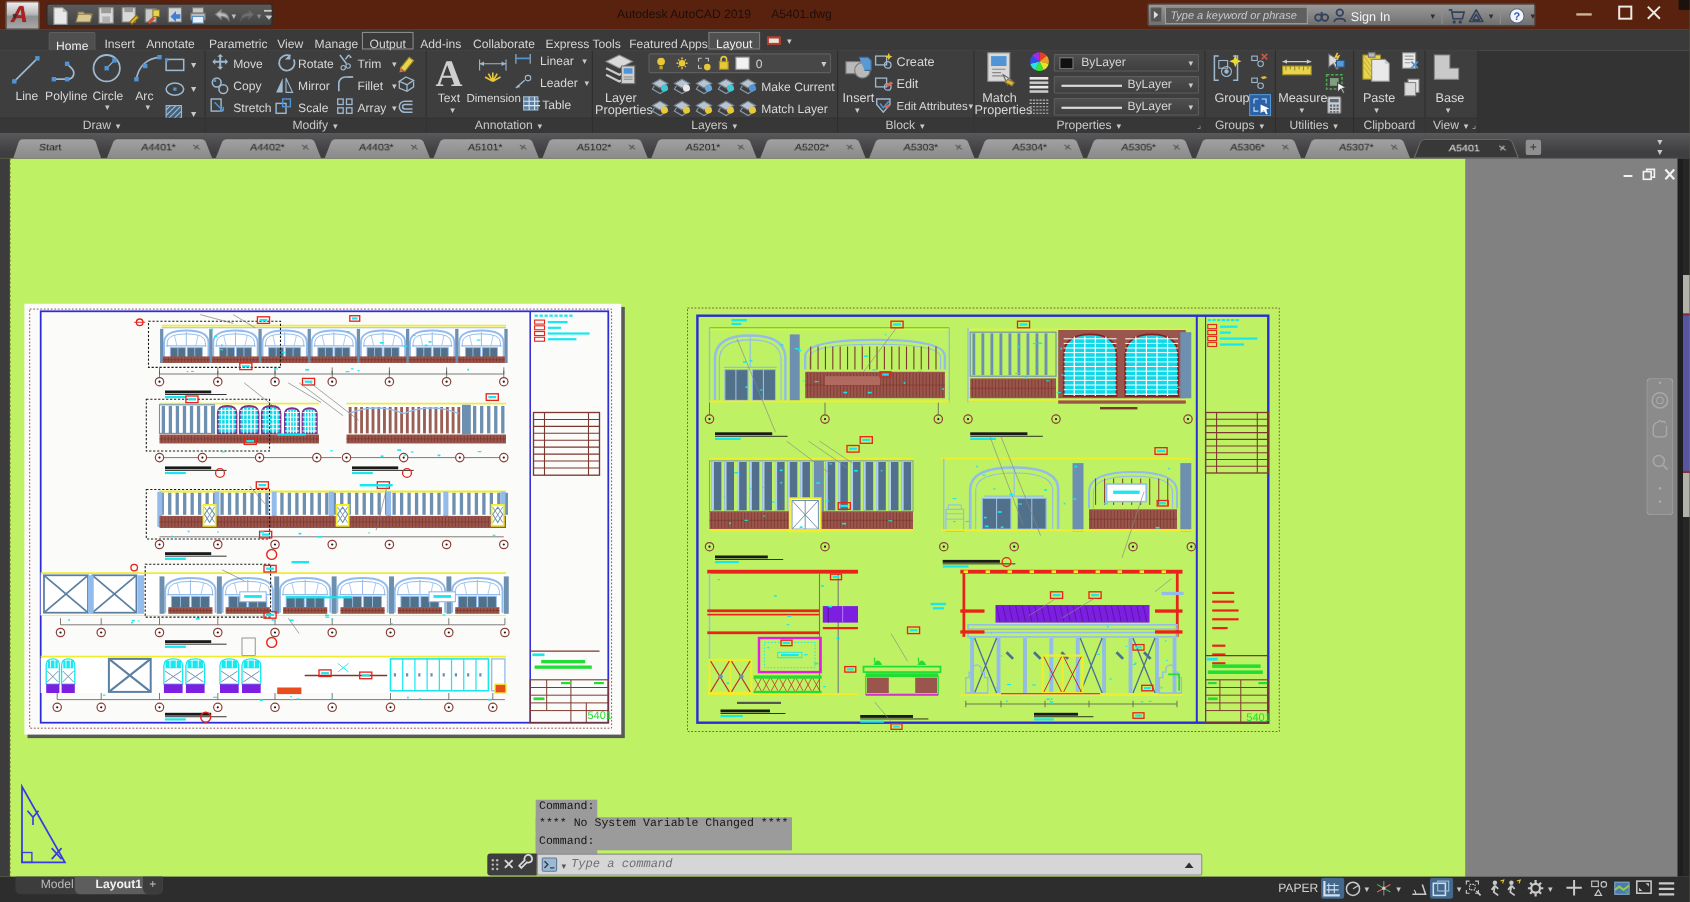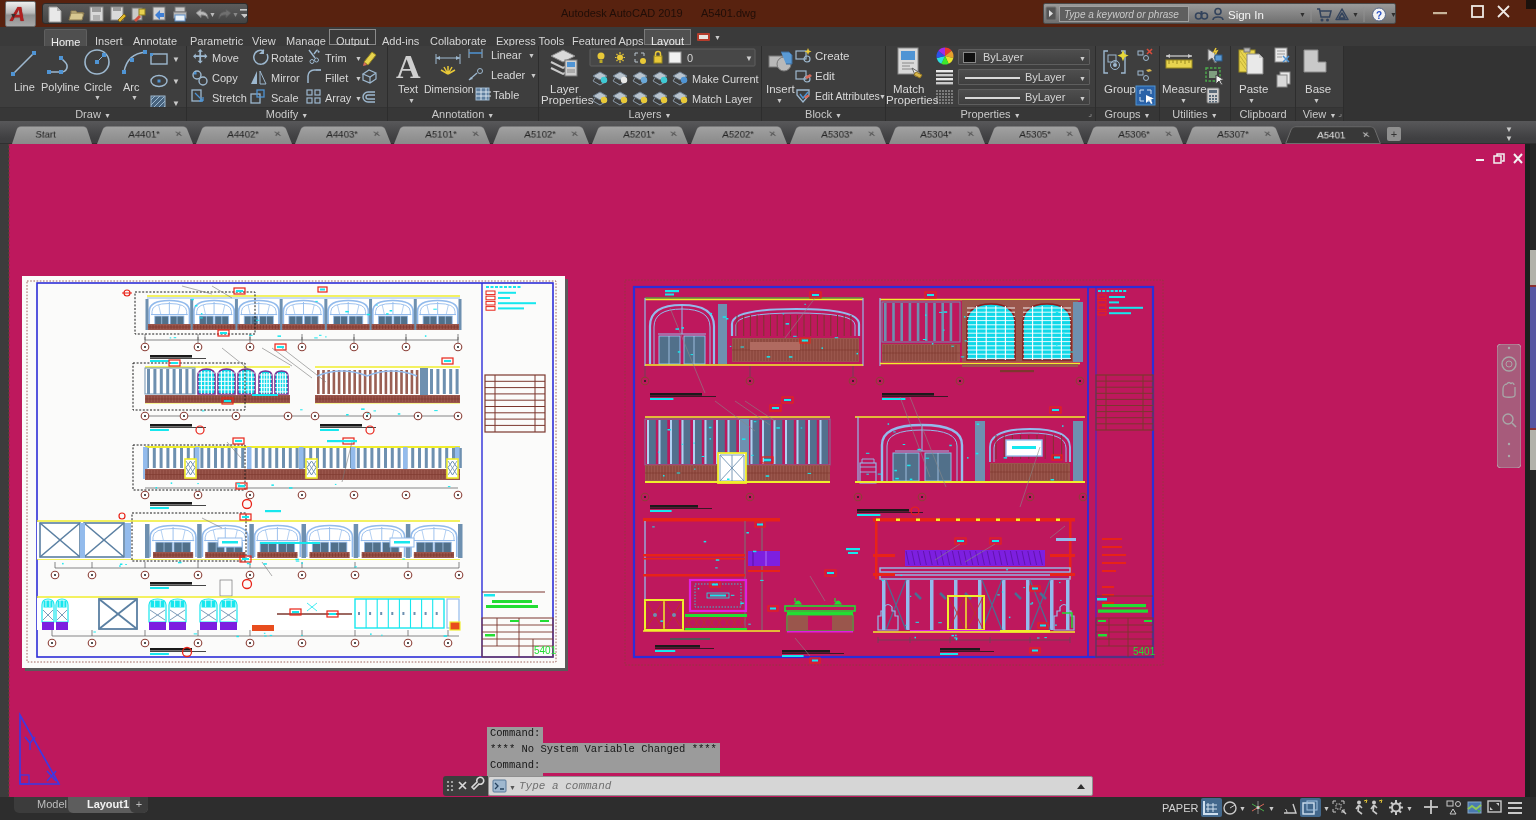--- a/index.html
+++ b/index.html
@@ -26,21 +26,21 @@
 .plabel{position:absolute;bottom:0;left:0;right:0;height:14px;background:#373737;color:#c9c9c9;font-size:11px;text-align:center;line-height:13px;border-top:1px solid #333;}
 .dd7{font-size:7px;color:#c9c9c9;}
 .combo{position:absolute;background:linear-gradient(#4e4e4e,#3f3f3f);border:1px solid #5e5e5e;border-radius:1px;height:16px;color:#d5d5d5;font-size:11px;}
 .combo .car{position:absolute;right:3px;top:5px;font-size:7px;color:#ccc;}
 
 #ftabs{top:121px;left:0;width:1536px;height:23px;background:linear-gradient(#58585a,#3f3f41 80%);border-bottom:1px solid #303030;}
 .ftab{position:absolute;top:2px;height:21px;background:linear-gradient(#a2a2a2,#8a8a8a);color:#1d1d1d;font-size:10.5px;border-radius:4px 4px 0 0;transform:perspective(30px) rotateX(14deg);transform-origin:bottom;}
 .ftab .tx{position:absolute;left:10px;top:4px;transform:none;}
 .ftab .cl{position:absolute;right:7px;top:4px;color:#4c4c4c;font-size:10px;}
 
-#canvas{top:144px;left:0;width:1536px;height:653px;background:#be185d;}
+#canvas{top:144px;left:0;width:1332px;height:653px;background:#bef264;}
 
 #statusbar{top:797px;left:0;width:1536px;height:23px;background:#2d2d2d;}
 .stab{position:absolute;top:0;height:16px;font-size:11px;color:#bdbdbd;text-align:center;border-radius:0 0 5px 5px;background:#3c3c3c;}
 
 .cmdhist{position:absolute;background:#9b9b9b;color:#161616;font-family:"Liberation Mono",monospace;font-size:10.5px;padding:0 3px;height:30px;line-height:13px;}
 #cmdbar{position:absolute;left:443px;top:776px;width:650px;height:20px;}
 #cmdgrip{position:absolute;left:0;top:0;width:45px;height:20px;background:#3d3d3d;border-radius:3px 0 0 3px;}
 #cmdfield{position:absolute;left:45px;top:0;width:605px;height:20px;background:#d6d6d6;border:1px solid #8f8f8f;border-radius:2px;}
 #cmdfield .ph{position:absolute;left:30px;top:3px;font-style:italic;color:#6f6f6f;font-size:11px;font-family:"Liberation Mono",monospace;}
 </style></head><body>

